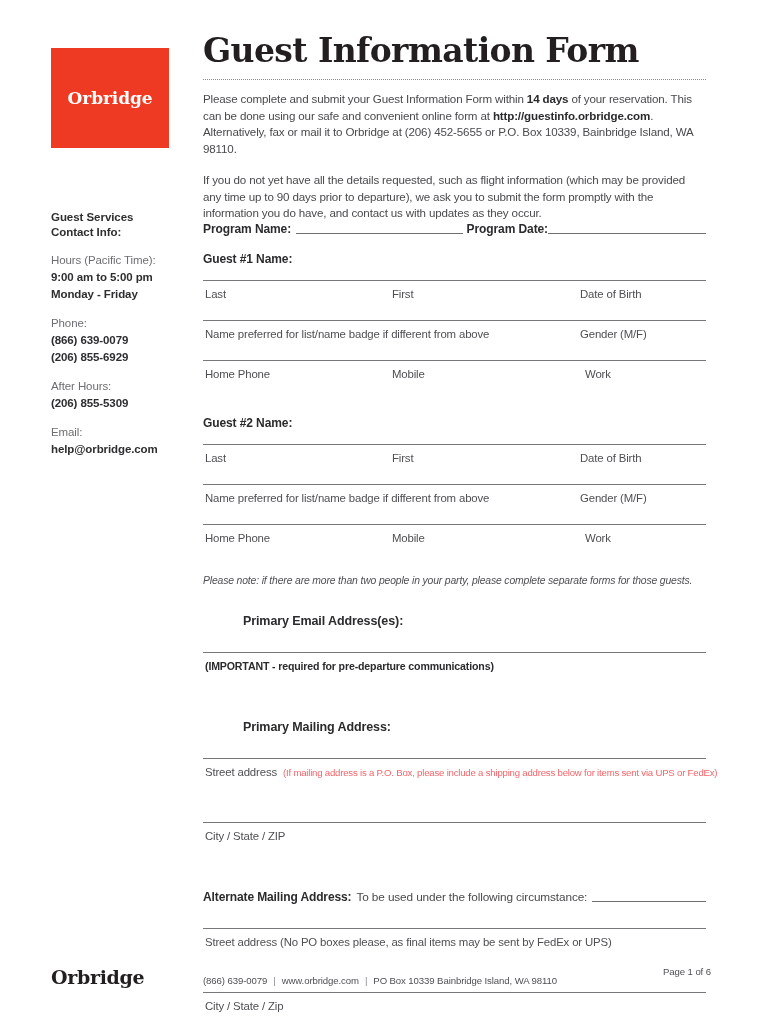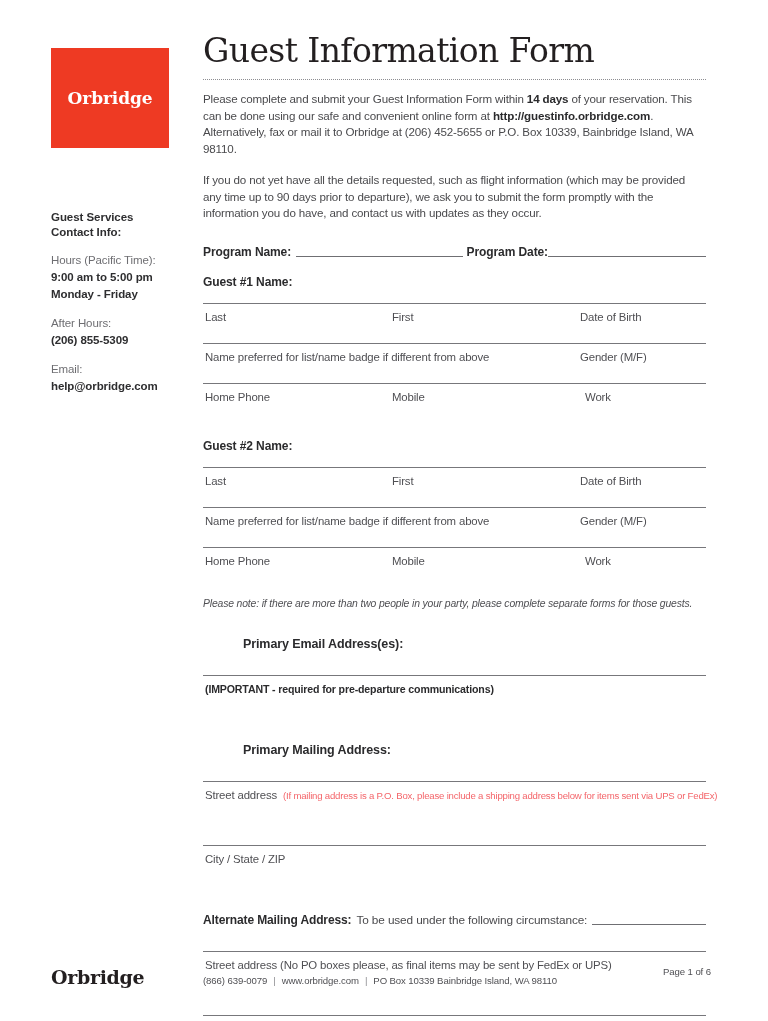--- a/index.html
+++ b/index.html
@@ -82,21 +82,21 @@
   
   .main {
     position: absolute;
     left: 203px;
     top: 30px;
     width: 503px;
   }
 
   .doc-title {
     font-family: "DejaVu Serif", serif;
-    font-weight: normal;
+    font-weight: bold;
     font-size: 33px;
     line-height: 42px;
     color: #231f20;
     letter-spacing: -0.6px;
   }
 
   .dotted-rule {
     margin-top: 7px;
     border-top: 1.4px dotted #8d8d91;
     height: 0;
@@ -112,21 +112,20 @@
 
   .intro.second { margin-top: 15px; }
 
   .intro b, .intro strong {
     font-weight: bold;
     color: #2b2b2d;
   }
 
   
   .program-row {
-    margin-top: 23px;
     display: flex;
     align-items: flex-end;
     font-size: 12px;
     font-weight: bold;
     color: #2b2b2d;
     letter-spacing: -0.1px;
   }
 
   .program-row .lbl { white-space: nowrap; }
 
@@ -306,20 +305,25 @@
     <div class="contact-block">
       <div class="contact-title">Guest Services</div>
       <div class="contact-title">Contact Info:</div>
 
       <div class="contact-group">
         <div class="contact-label">Hours (Pacific Time):</div>
         <div class="contact-value">9:00 am to 5:00 pm</div>
         <div class="contact-value">Monday - Friday</div>
       </div>
 
+      <div class="contact-group">
+        <div class="contact-label">Phone:</div>
+        <div class="contact-value">(866) 639-0079</div>
+        <div class="contact-value">(206) 855-6929</div>
+      </div>
 
       <div class="contact-group">
         <div class="contact-label">After Hours:</div>
         <div class="contact-value">(206) 855-5309</div>
       </div>
 
       <div class="contact-group">
         <div class="contact-label">Email:</div>
         <div class="contact-value">help@orbridge.com</div>
       </div>

